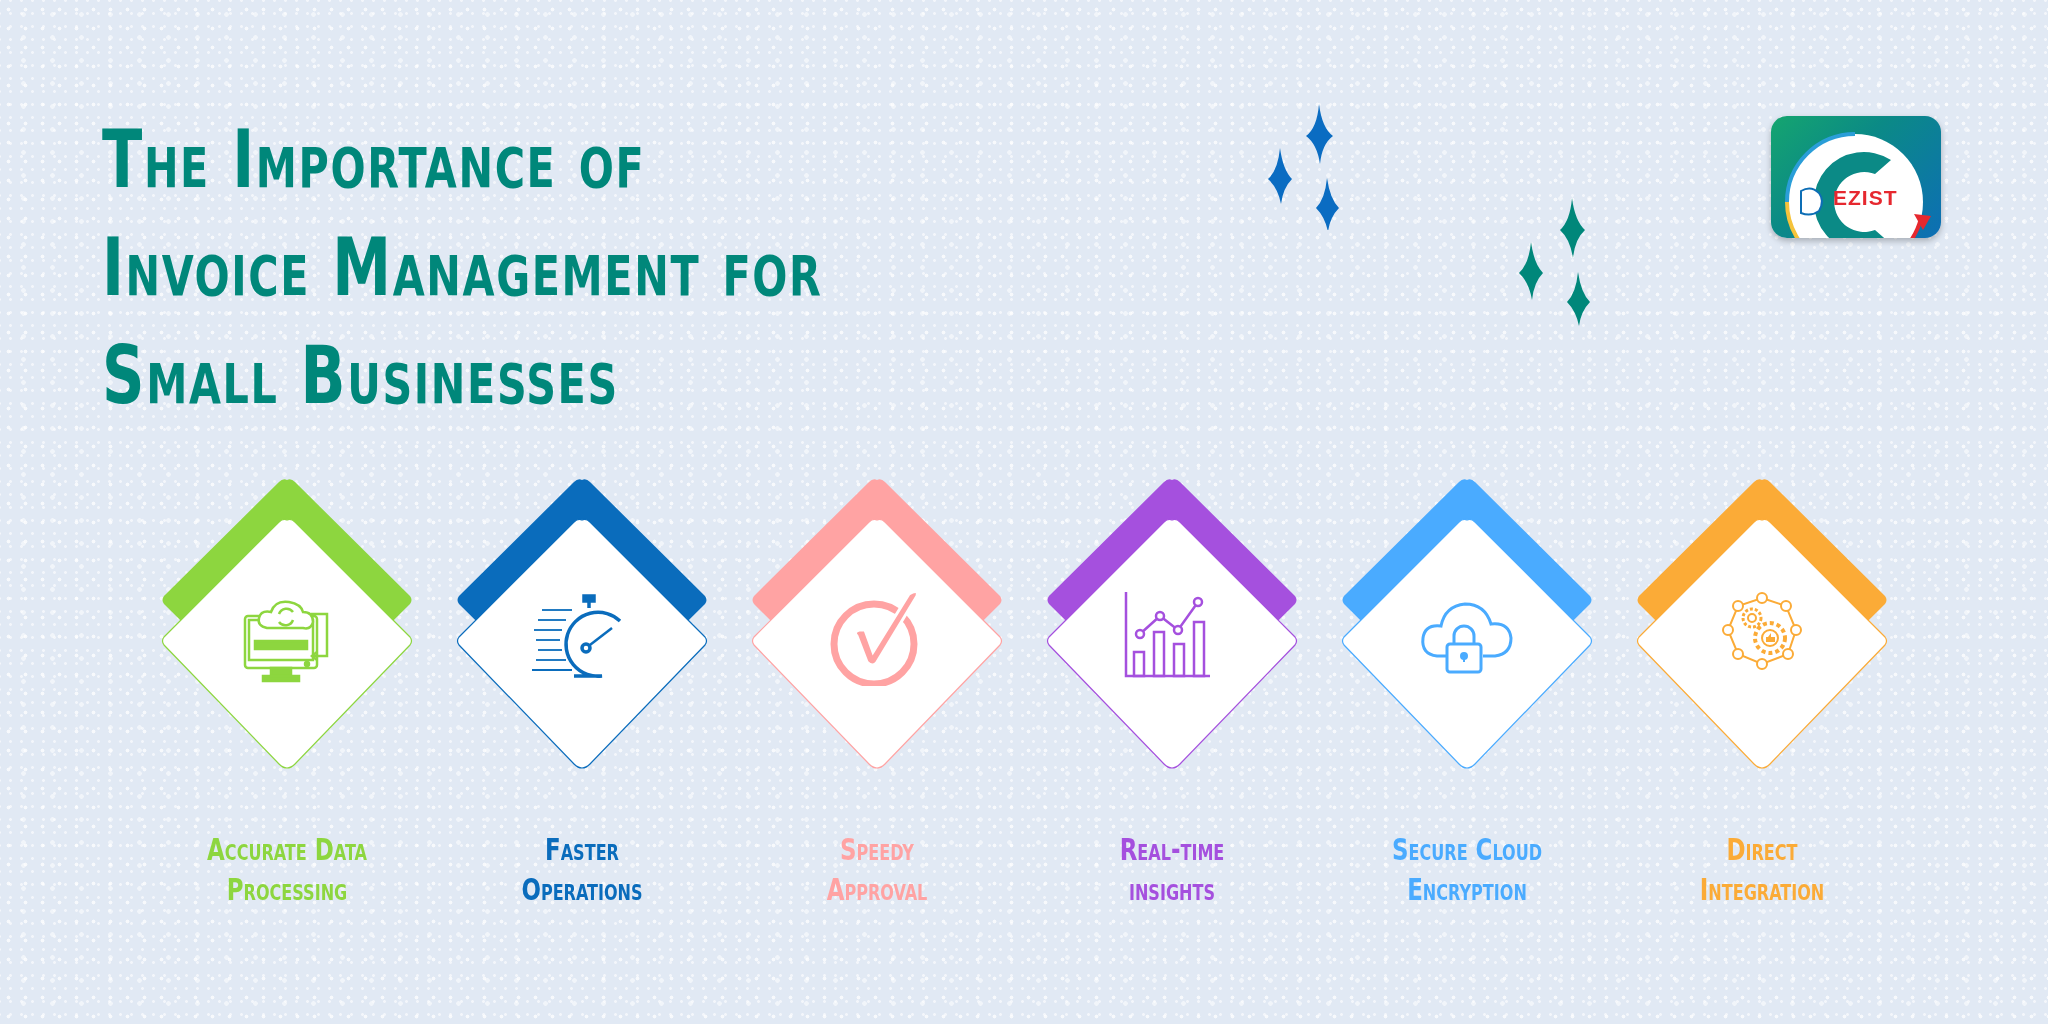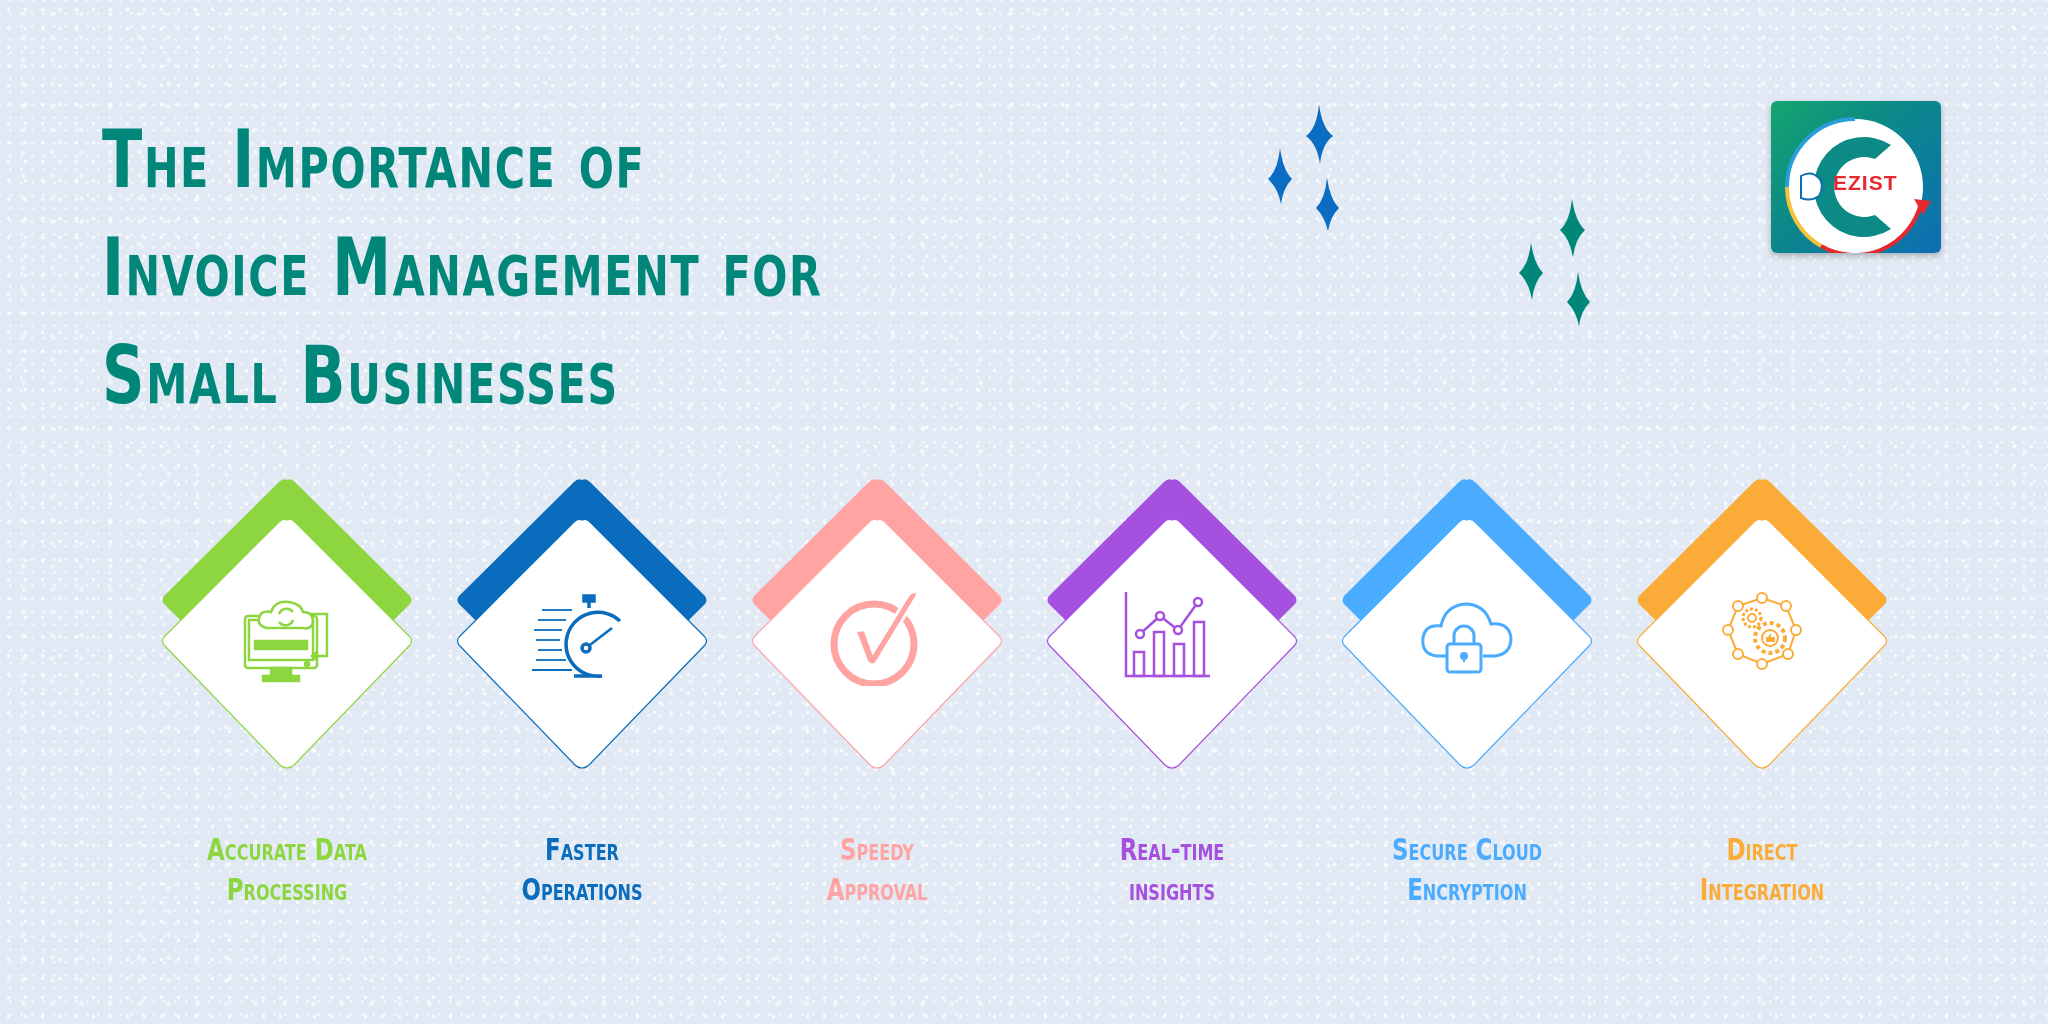--- a/index.html
+++ b/index.html
@@ -19,22 +19,22 @@
     font-family:"DejaVu Sans Condensed","DejaVu Sans", sans-serif;
     font-weight:bold; color:#00877a;
     font-size:80px; line-height:108px; letter-spacing:2px;
     font-variant: small-caps; text-transform: none;
     transform: scaleX(0.82); transform-origin: left top;
   }
   .title span { display:block; white-space:nowrap; }
 
   .sparkle { position:absolute; }
   .logo {
-    position:absolute; left:1771px; top:101px; width:170px; height:152px;
-    border-radius:6px;
+    position:absolute; left:1771px; top:116px; width:170px; height:122px;
+    border-radius:16px;
     background: linear-gradient(135deg,#15a56f 0%, #0b8a86 40%, #0d6eb5 100%);
     box-shadow: 0 3px 6px rgba(0,0,0,0.25);
     overflow:hidden;
   }
   .logo-text {
     position:absolute; left:62px; top:70px; font-family:"Liberation Sans",sans-serif;
     font-weight:bold; font-size:21px; color:#e6282f; letter-spacing:1px;
   }
 
   .card { position:absolute; top:476px; width:260px; height:296px; }

